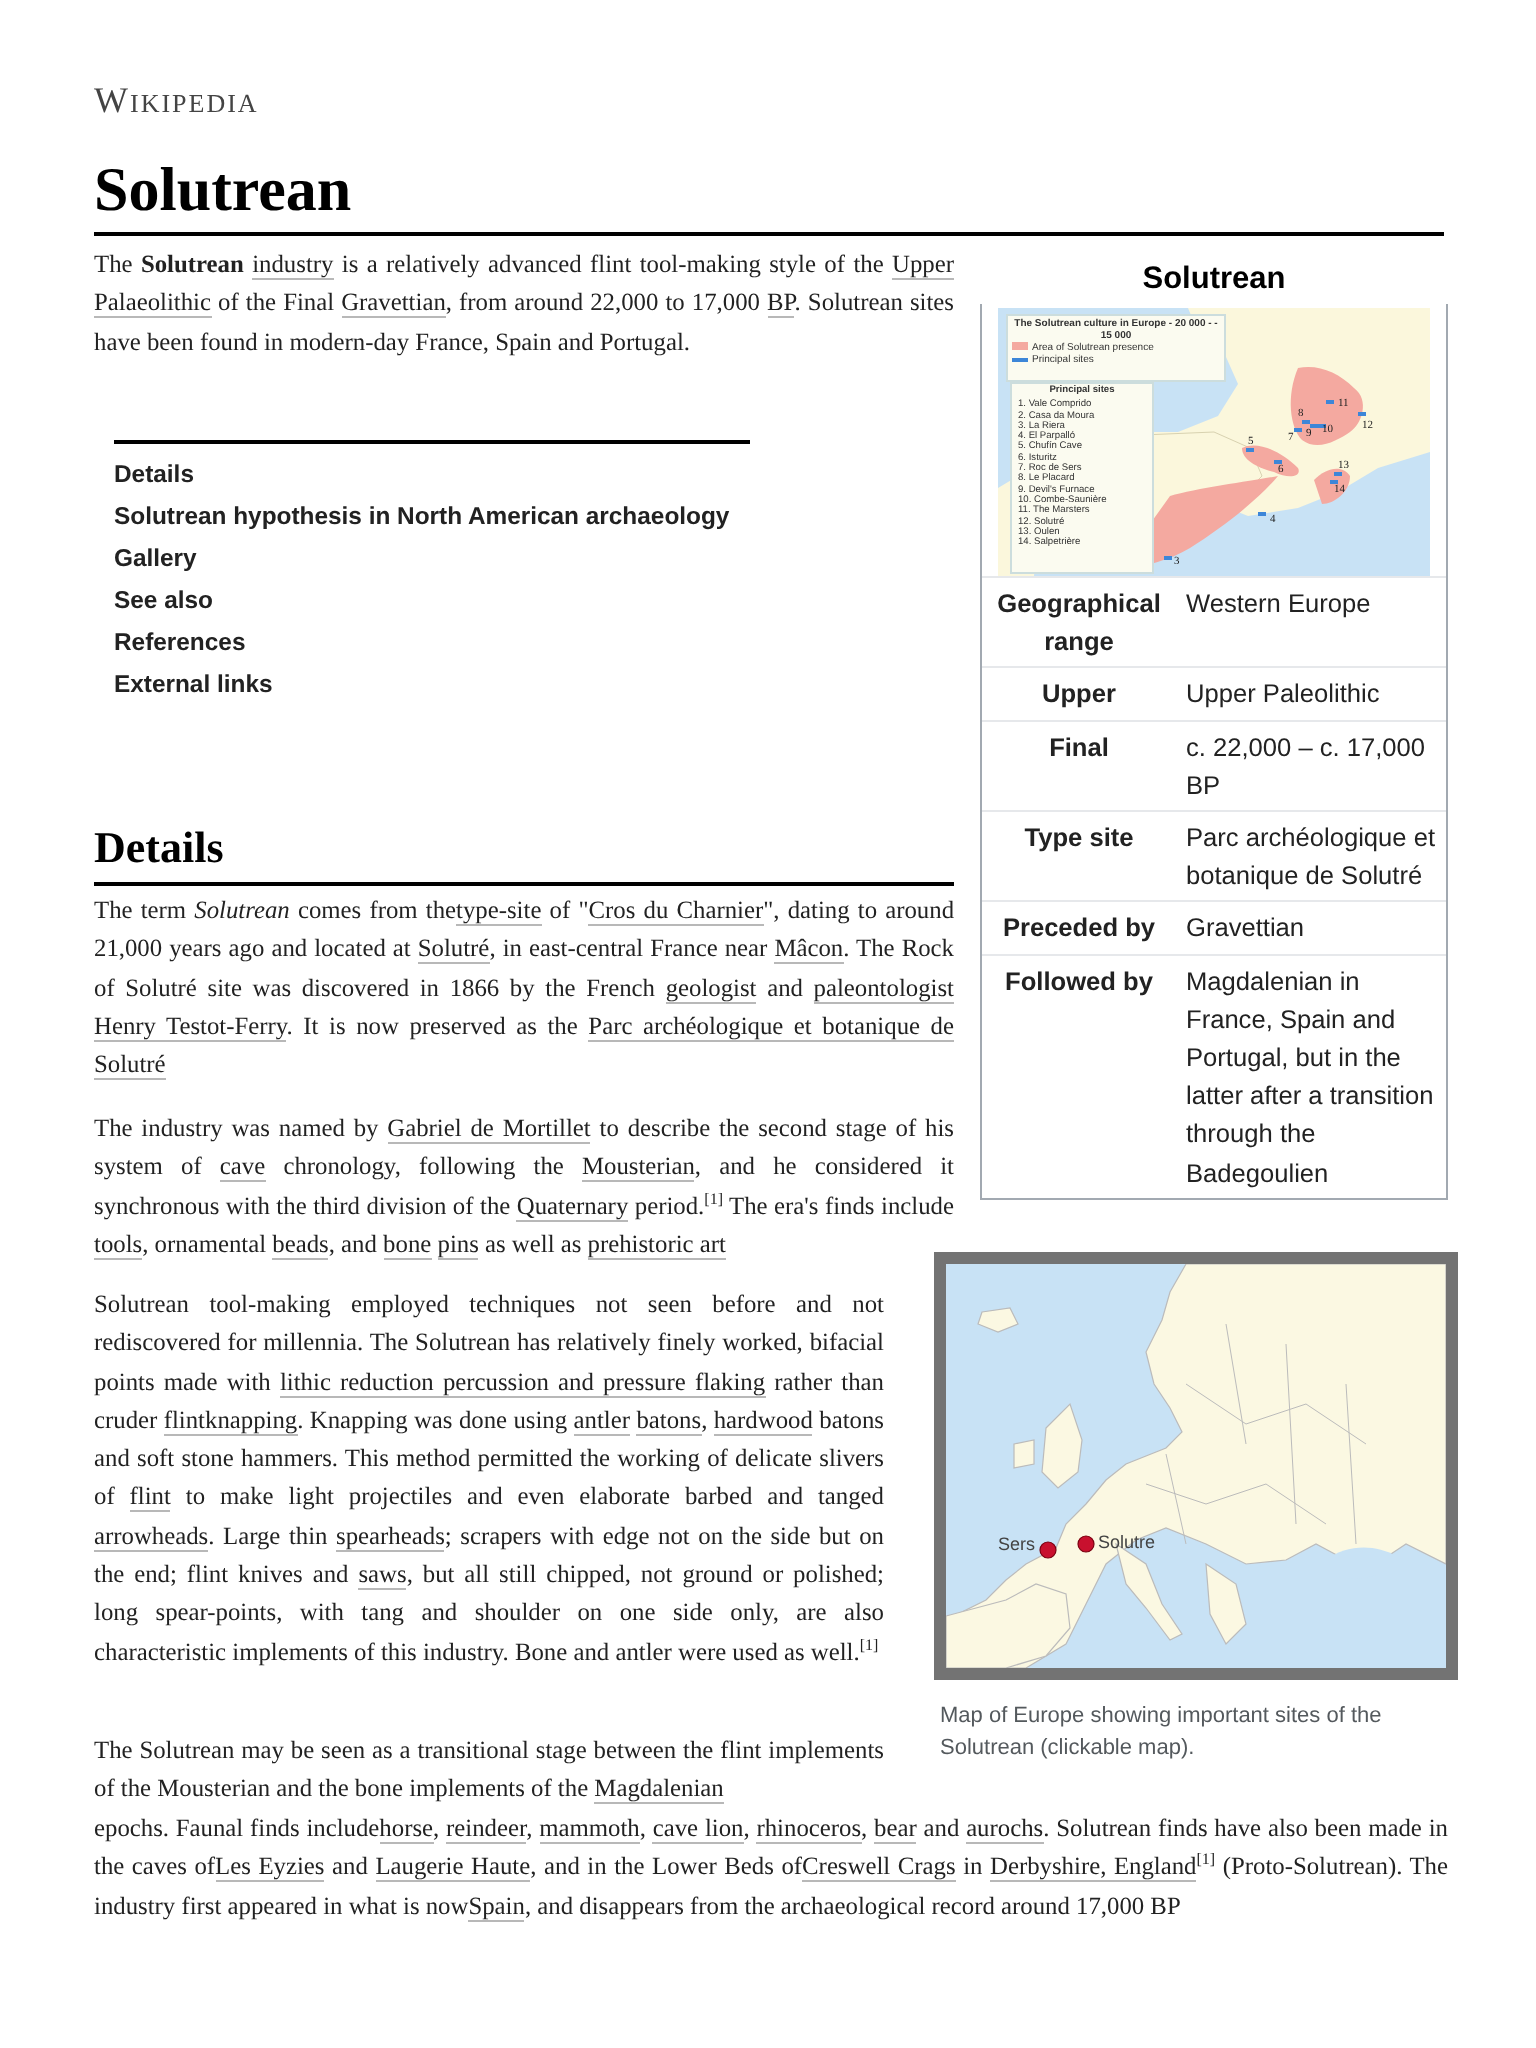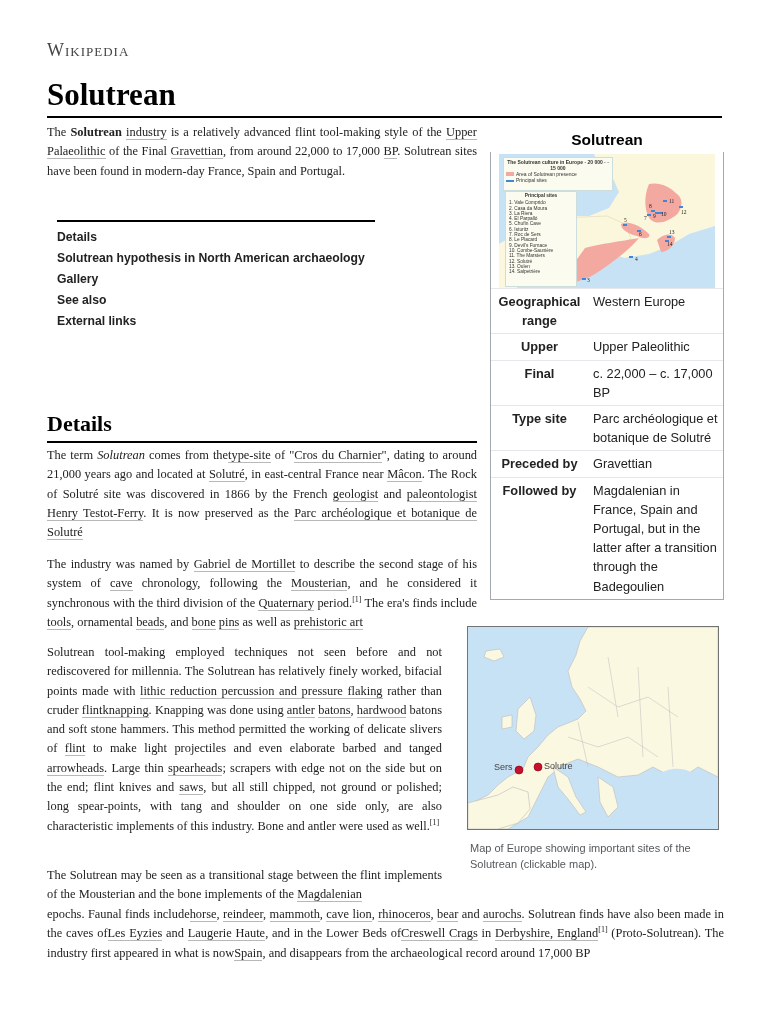--- a/index.html
+++ b/index.html
@@ -27,39 +27,40 @@
   .p4b { position: absolute; left: 47px; top: 905px; width: 677px; }
   .infobox { position: absolute; left: 490px; top: 130px; width: 232px; border: 1px solid #a2a9b1;
              border-top: none; background: #fff; font-family: "Liberation Sans", sans-serif; font-size: 12.8px; color: #222; }
   .infobox-title { text-align: center; font-weight: bold; font-size: 15.5px; padding: 1px 0 3px 0; background: #fff;
                    margin: 0 -1px; border: none; color: #000; }
   .infobox-map { margin: 2px 8px 0 8px; height: 134px; background: #c8e2f5; position: relative; overflow: hidden; }
   .infobox table { width: 100%; border-collapse: collapse; }
   .infobox td, .infobox th { vertical-align: top; padding: 3px 5px 3px 5px; line-height: 19.2px; border-top: 1px solid #e6e8eb; }
   .infobox th { text-align: center; font-weight: bold; width: 87px; }
   .figure { position: absolute; left: 467px; top: 626px; width: 250px; }
-  .figure-map { width: 250px; height: 202px; background: #c8e2f5; position: relative; overflow: hidden; border: 1px solid #737373; }
+  .figure-map { width: 250px; height: 202px; background: #c8e2f5; position: relative; overflow: hidden; border: 6px solid #737373; }
   .figure-caption { font-family: Liberation Sans, sans-serif; font-size: 11px; color: #54595d; line-height: 16px; margin-top: 10px; padding-left: 3px; }
   .legend-box { position: absolute; background: #fbfbf0; border: 1px solid #cdd; font-family: "Liberation Sans", sans-serif; color: #333; }
 </style>
 </head>
 <body>
 
 <div class="wordmark">Wikipedia</div>
 <h1 class="page-title">Solutrean</h1>
 <div class="title-rule"></div>
 
 <p class="body-text intro"><span>The </span><b>Solutrean</b><span> </span><a>industry</a><span> is a relatively advanced flint tool-making style of the </span><a>Upper Palaeolithic</a><span> of the Final </span><a>Gravettian</a><span>, from around 22,000 to 17,000 </span><a>BP</a><span>. Solutrean sites have been found in modern-day France, Spain and Portugal.</span></p>
 
 <div class="toc">
   <div class="toc-rule"></div>
   <a class="toc-item">Details</a>
   <a class="toc-item">Solutrean hypothesis in North American archaeology</a>
   <a class="toc-item">Gallery</a>
   <a class="toc-item">See also</a>
+  <a class="toc-item">References</a>
   <a class="toc-item">External links</a>
 </div>
 
 <h2 class="section-title">Details</h2>
 <div class="section-rule"></div>
 
 <p class="body-text p1"><span>The term </span><i>Solutrean</i><span> comes from the</span><a>type-site</a><span> of "</span><a>Cros du Charnier</a><span>", dating to around 21,000 years ago and located at </span><a>Solutré</a><span>, in east-central France near </span><a>Mâcon</a><span>. The Rock of Solutré site was discovered in 1866 by the French </span><a>geologist</a><span> and </span><a>paleontologist</a><span> </span><a>Henry Testot-Ferry</a><span>. It is now preserved as the </span><a>Parc archéologique et botanique de Solutré</a></p>
 
 <p class="body-text p2"><span>The industry was named by </span><a>Gabriel de Mortillet</a><span> to describe the second stage of his system of </span><a>cave</a><span> chronology, following the </span><a>Mousterian</a><span>, and he considered it synchronous with the third division of the </span><a>Quaternary</a><span> period.</span><sup>[1]</sup><span> The era's finds include </span><a>tools</a><span>, ornamental </span><a>beads</a><span>, and </span><a>bone</a><span> </span><a>pins</a><span> as well as </span><a>prehistoric art</a></p>
 

